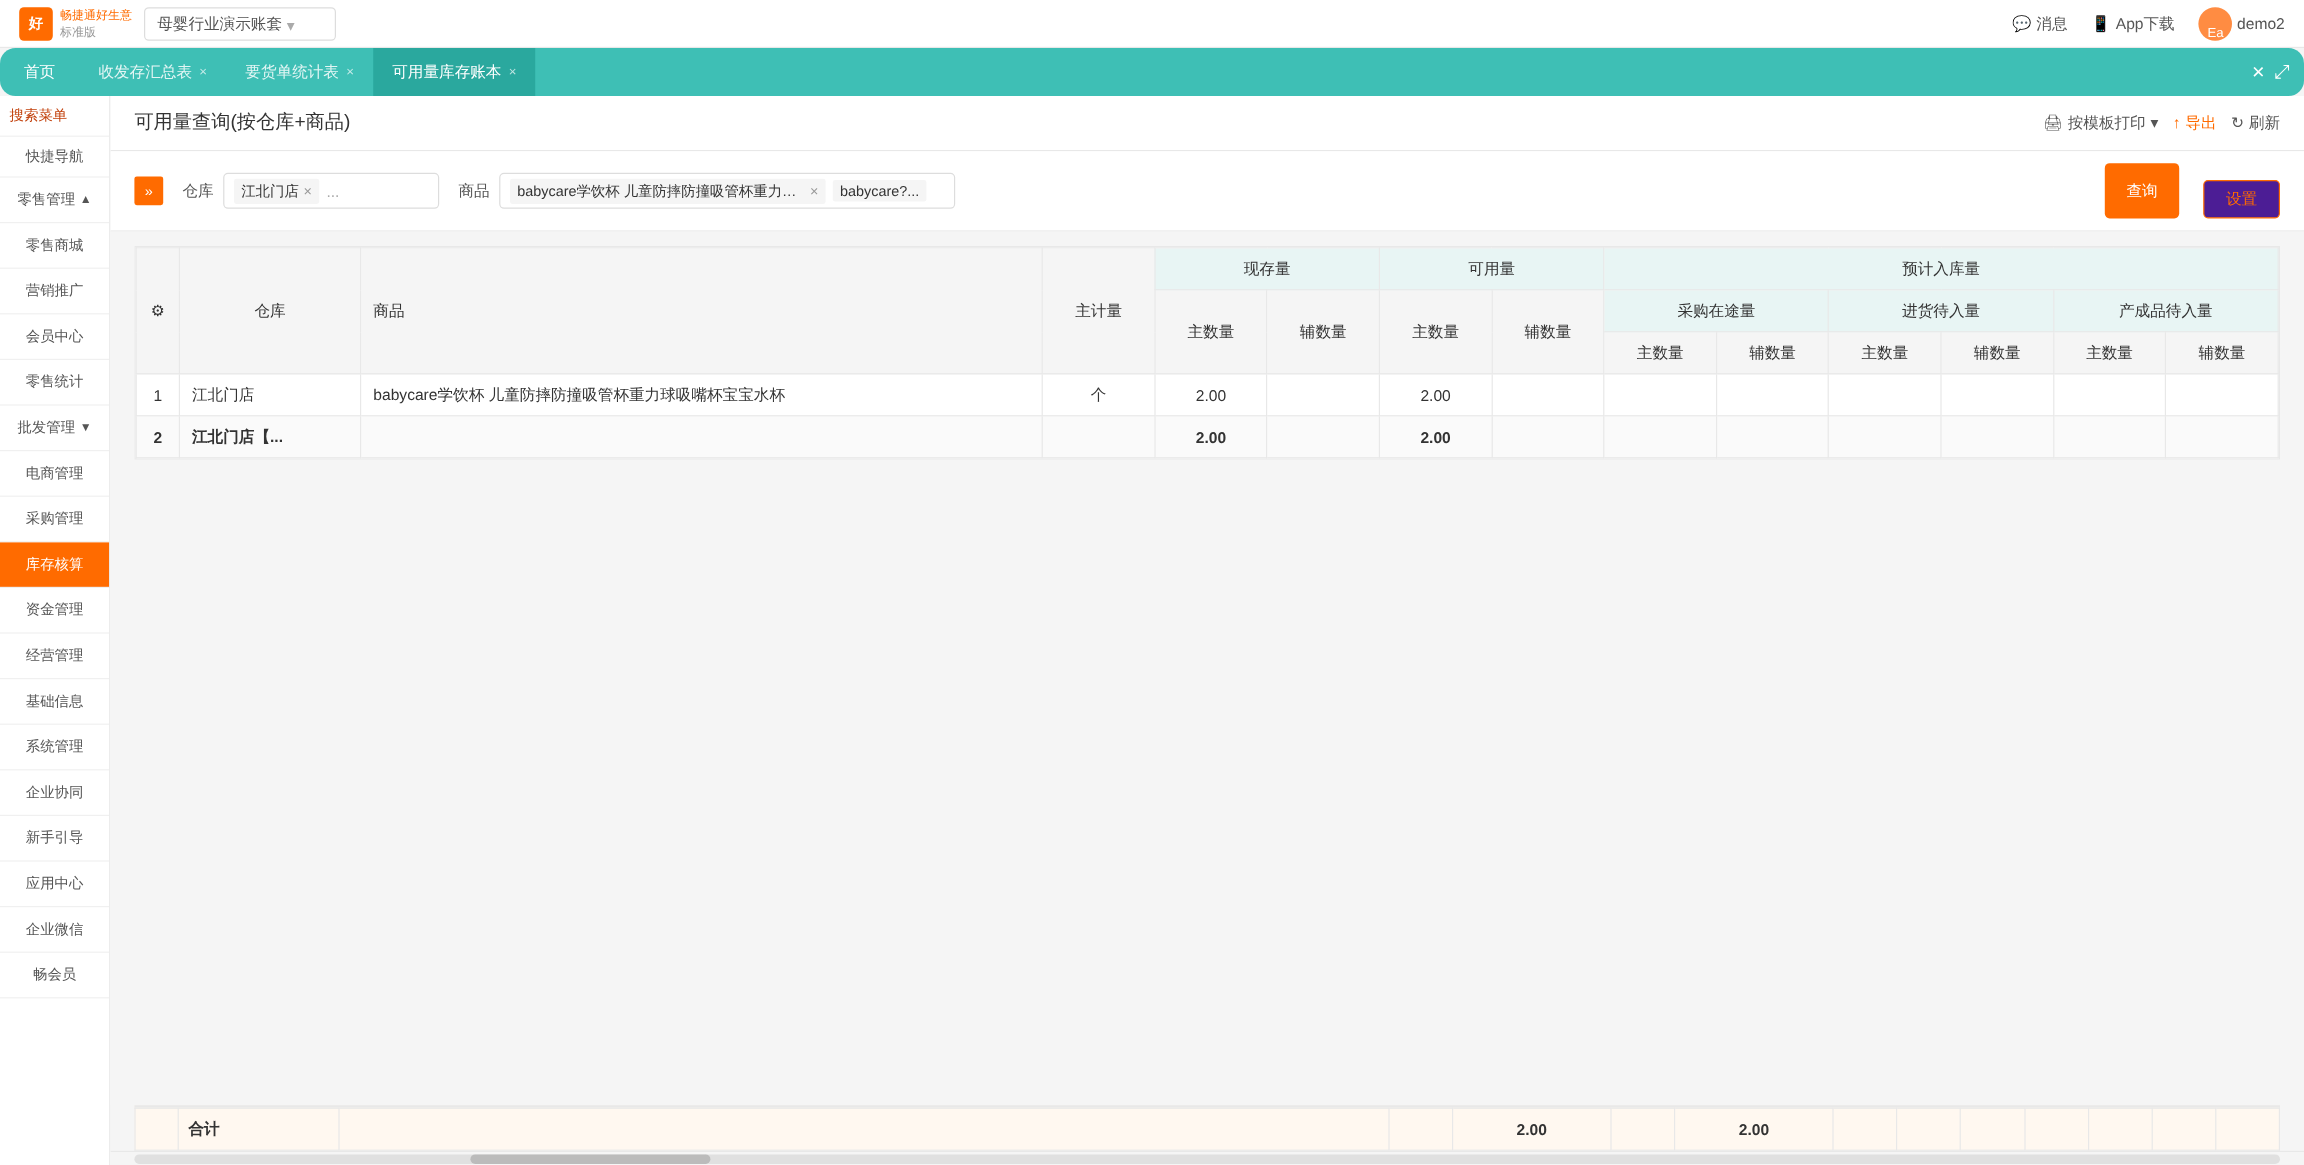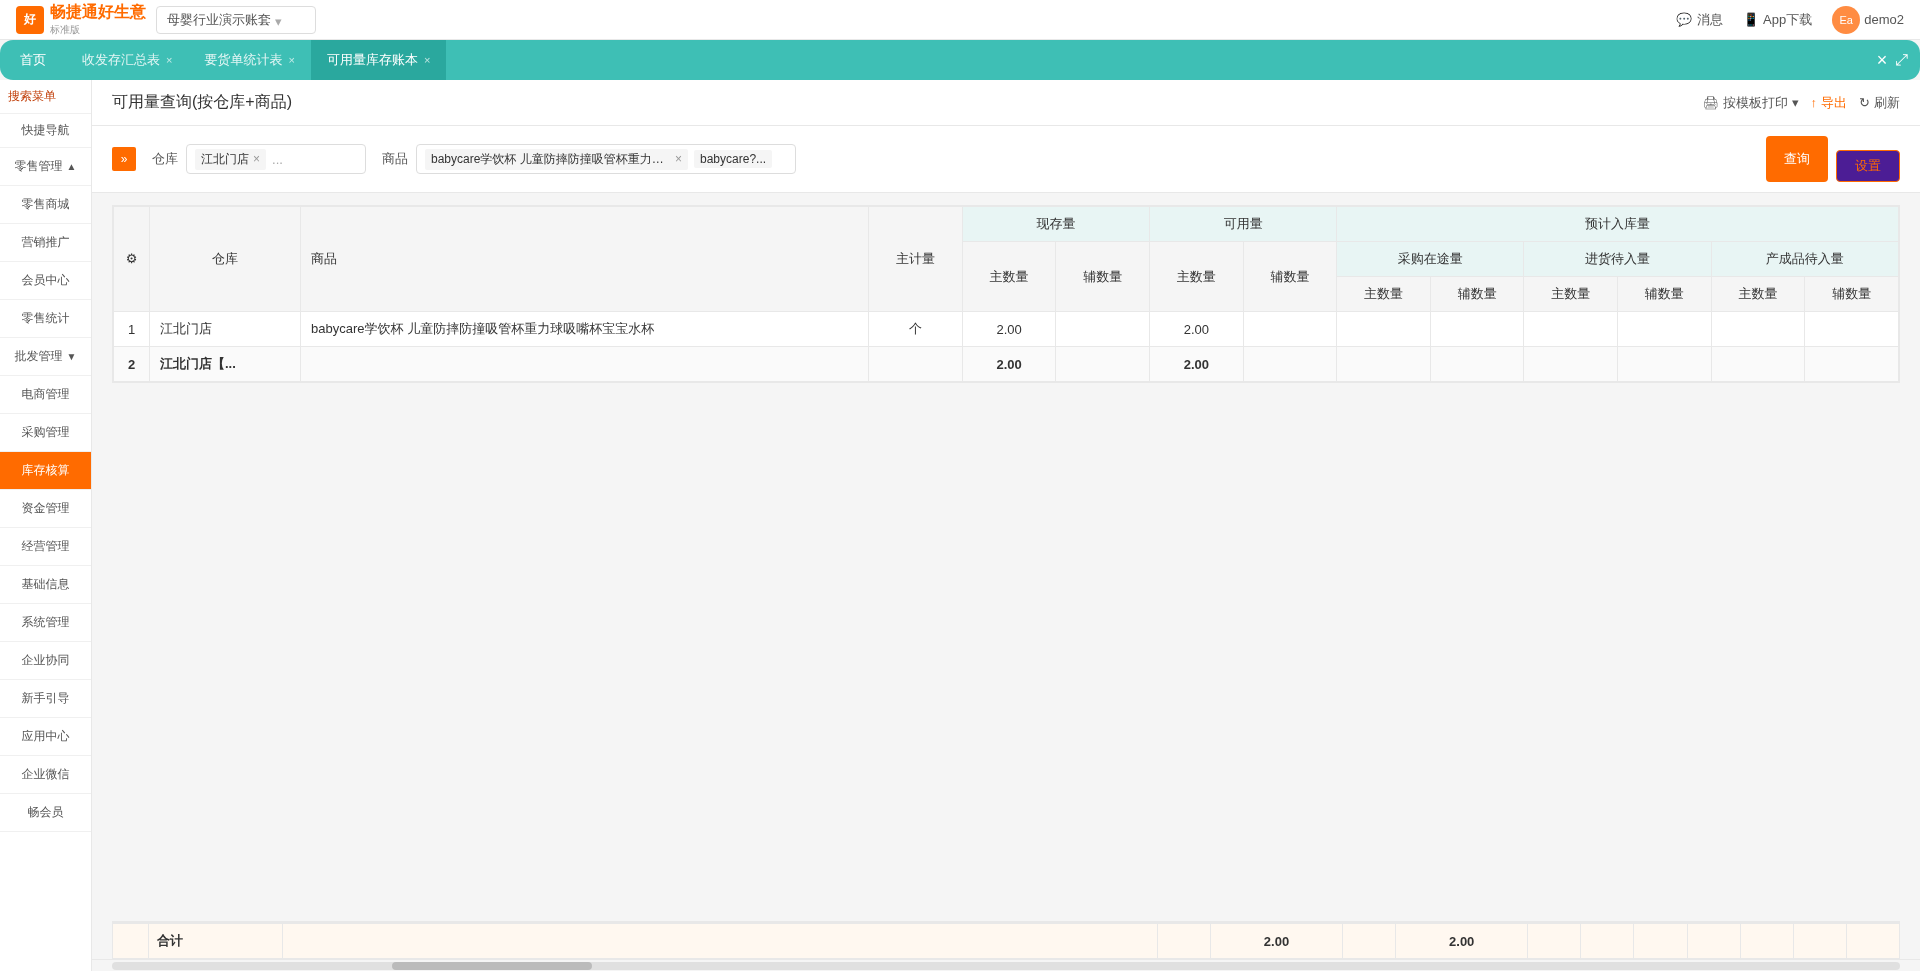--- a/index.html
+++ b/index.html
@@ -14,21 +14,21 @@
       justify-content: space-between;
       padding: 0 16px;
       border-bottom: 1px solid #e8e8e8;
     }
     .top-bar-left { display: flex; align-items: center; gap: 10px; }
     .logo { display: flex; align-items: center; gap: 6px; }
     .logo-icon { width: 28px; height: 28px; background: #ff6b00; border-radius: 4px; display: flex; align-items: center; justify-content: center; color: white; font-size: 12px; font-weight: bold; }
     .tenant-selector { display: flex; align-items: flex-end; gap: 4px; padding: 4px 10px; border: 1px solid #ddd; border-radius: 4px; background: #fff; cursor: pointer; font-size: 13px; color: #555; min-width: 160px; }
     .top-bar-right { display: flex; align-items: center; gap: 20px; }
     .top-btn { display: flex; align-items: center; gap: 4px; cursor: pointer; color: #555; font-size: 13px; }
-    .user-avatar { width: 28px; height: 28px; border-radius: 50%; background: #ff8c42; display: flex; align-items: center; justify-content: center; color: white; font-size: 11px; }
+    .user-avatar { width: 28px; height: 28px; border-radius: 50%; background: #ff8c42; display: flex; align-items: flex-end; justify-content: center; color: white; font-size: 11px; }
 
     
     .tab-bar {
       height: 40px;
       background: #3ebfb5;
       display: flex;
       align-items: center;
       padding: 0 0 0 0;
       position: relative;
       border-radius: 13px;
@@ -111,21 +111,21 @@
       min-width: 200px;
       display: flex;
       align-items: center;
       gap: 6px;
       background: #fff;
       height: 30px;
     }
     .filter-tag { background: #f5f5f5; padding: 2px 6px; border-radius: 2px; font-size: 12px; display: flex; align-items: center; gap: 4px; }
     .filter-tag .x { cursor: pointer; color: #999; }
     .filter-more { color: #aaa; cursor: pointer; }
-    .filter-actions { margin-left: auto; display: flex; gap: 8px; }
+    .filter-actions { margin-left: auto; display: flex; gap: 20px; }
     .btn-query { background: #ff6b00; color: white; border: none; padding: 6px 18px; border-radius: 4px; cursor: pointer; font-size: 13px; }
     .btn-settings { background: #4c1d95; color: #ff6b00; border: 1px solid #ff6b00; padding: 6px 18px; border-radius: 4px; cursor: pointer; font-size: 13px; margin-top: 14px; }
 
     
     .table-area {
       flex: 1;
       overflow: auto;
       padding: 0 20px;
       background: #f5f5f5;
     }
@@ -187,21 +187,21 @@
     .sidebar-menu-item .arrow { font-size: 10px; }
   </style>
 </head>
 <body>
 
 <div class="top-bar">
   <div class="top-bar-left">
     <div class="logo">
       <div class="logo-icon">好</div>
       <div>
-        <div style="font-size:16px;color:#ff6b00;font-weight:bold;">畅捷通好生意</div>
+        <div style="font-size:10px;color:#ff6b00;font-weight:normal;">畅捷通好生意</div>
         <div style="font-size:10px;color:#999;">标准版</div>
       </div>
     </div>
     <div class="tenant-selector">
       <span>母婴行业演示账套</span>
       <span style="color:#aaa;">▾</span>
     </div>
   </div>
   <div class="top-bar-right">
     <div class="top-btn">

